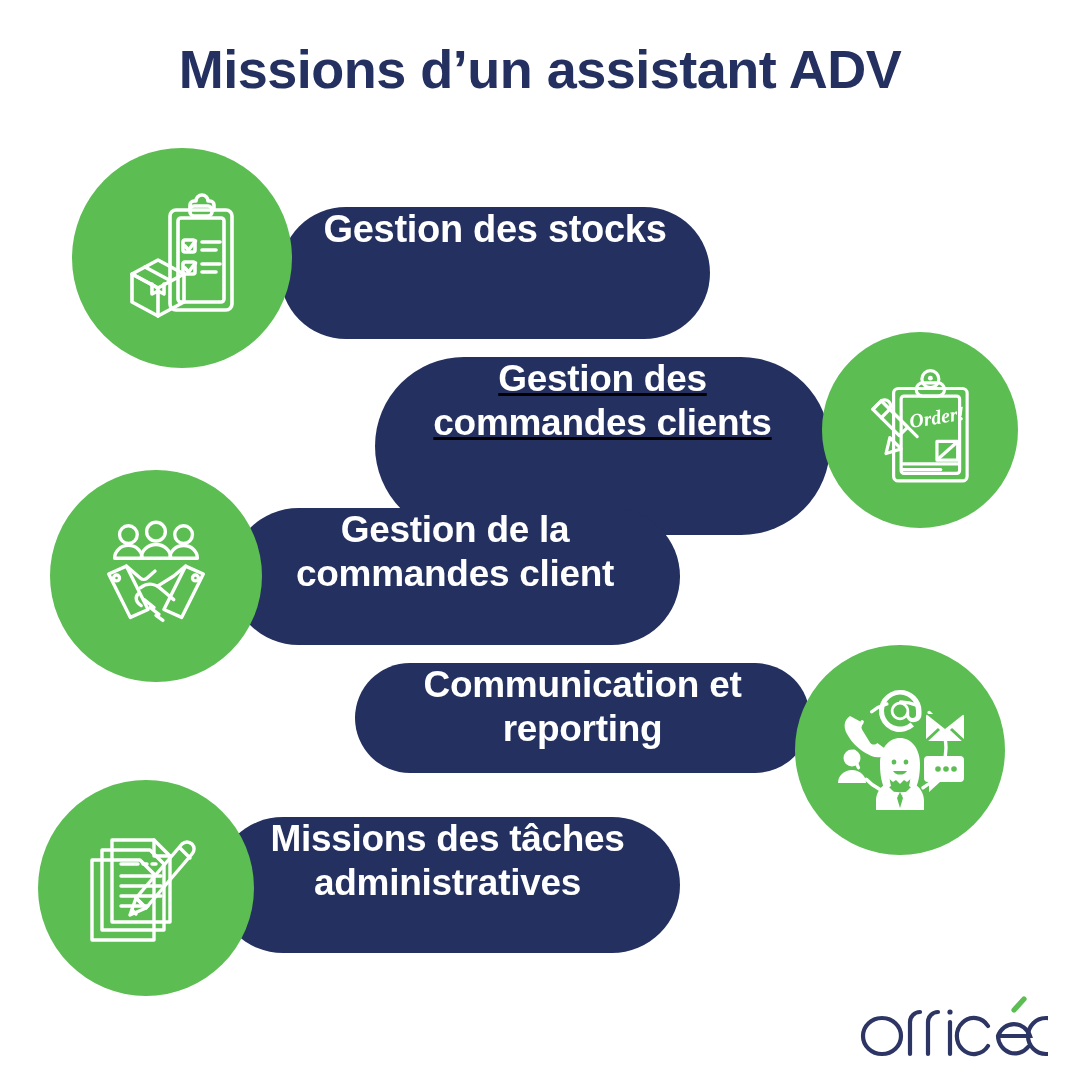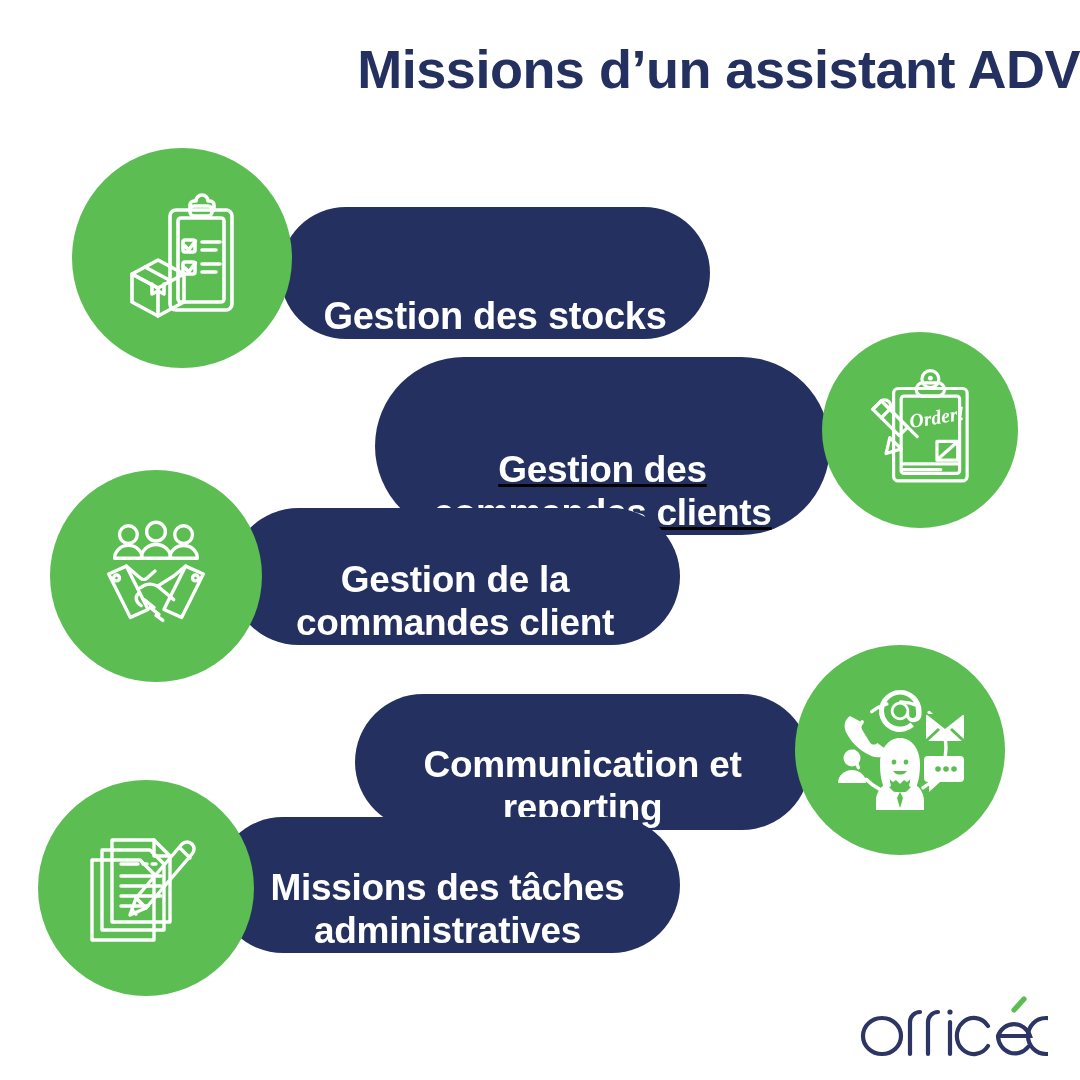--- a/index.html
+++ b/index.html
@@ -21,39 +21,39 @@
     height: 1080px;
     background: #ffffff;
   }
 
   
   .title {
     position: absolute;
     left: 0;
     top: 38px;
     width: 1080px;
-    text-align: right;
+    text-align: center;
     font-size: 54px;
     font-weight: 800;
     letter-spacing: -0.5px;
     color: #24305f;
     font-family: "Liberation Sans", sans-serif;
   }
 
   
   .row {
     position: absolute;
   }
 
   .pill {
     position: absolute;
     background: #24305f;
     border-radius: 999px;
     display: flex;
-    align-items: flex-end;
+    align-items: flex-start;
     justify-content: center;
     box-sizing: border-box;
     z-index: 1;
   }
   .pill-label {
     color: #ffffff;
     font-weight: 800;
     font-size: 37px;
     line-height: 1.18;
     text-align: center;
@@ -185,21 +185,21 @@
           <path d="M58 94 l10 8"></path>
           <path d="M64 102 l9 7"></path>
           <path d="M70 110 l7 5"></path>
           <path d="M52 88 c-4 4 -2 9 3 12"></path>
         </svg>
       </span>
     </div>
   </div>
 
   <div class="row">
-    <div class="pill" style="left:355px; top:694px; width:455px; height:136px;">
+    <div class="pill" style="left:355px; top:663px; width:455px; height:110px;">
       <div class="pill-label">Communication et
 reporting</div>
     </div>
     <div class="circle" style="left:795px; top:645px; width:210px; height:210px;">
       <span>
         <svg width="140" height="140" viewBox="0 0 140 140" fill="none" stroke="none">
 
           <circle cx="70" cy="68" r="46" fill="none" stroke="#ffffff" stroke-width="3.4" stroke-linecap="round" stroke-dasharray="17 14"></circle>
 
           <g fill="#ffffff">

